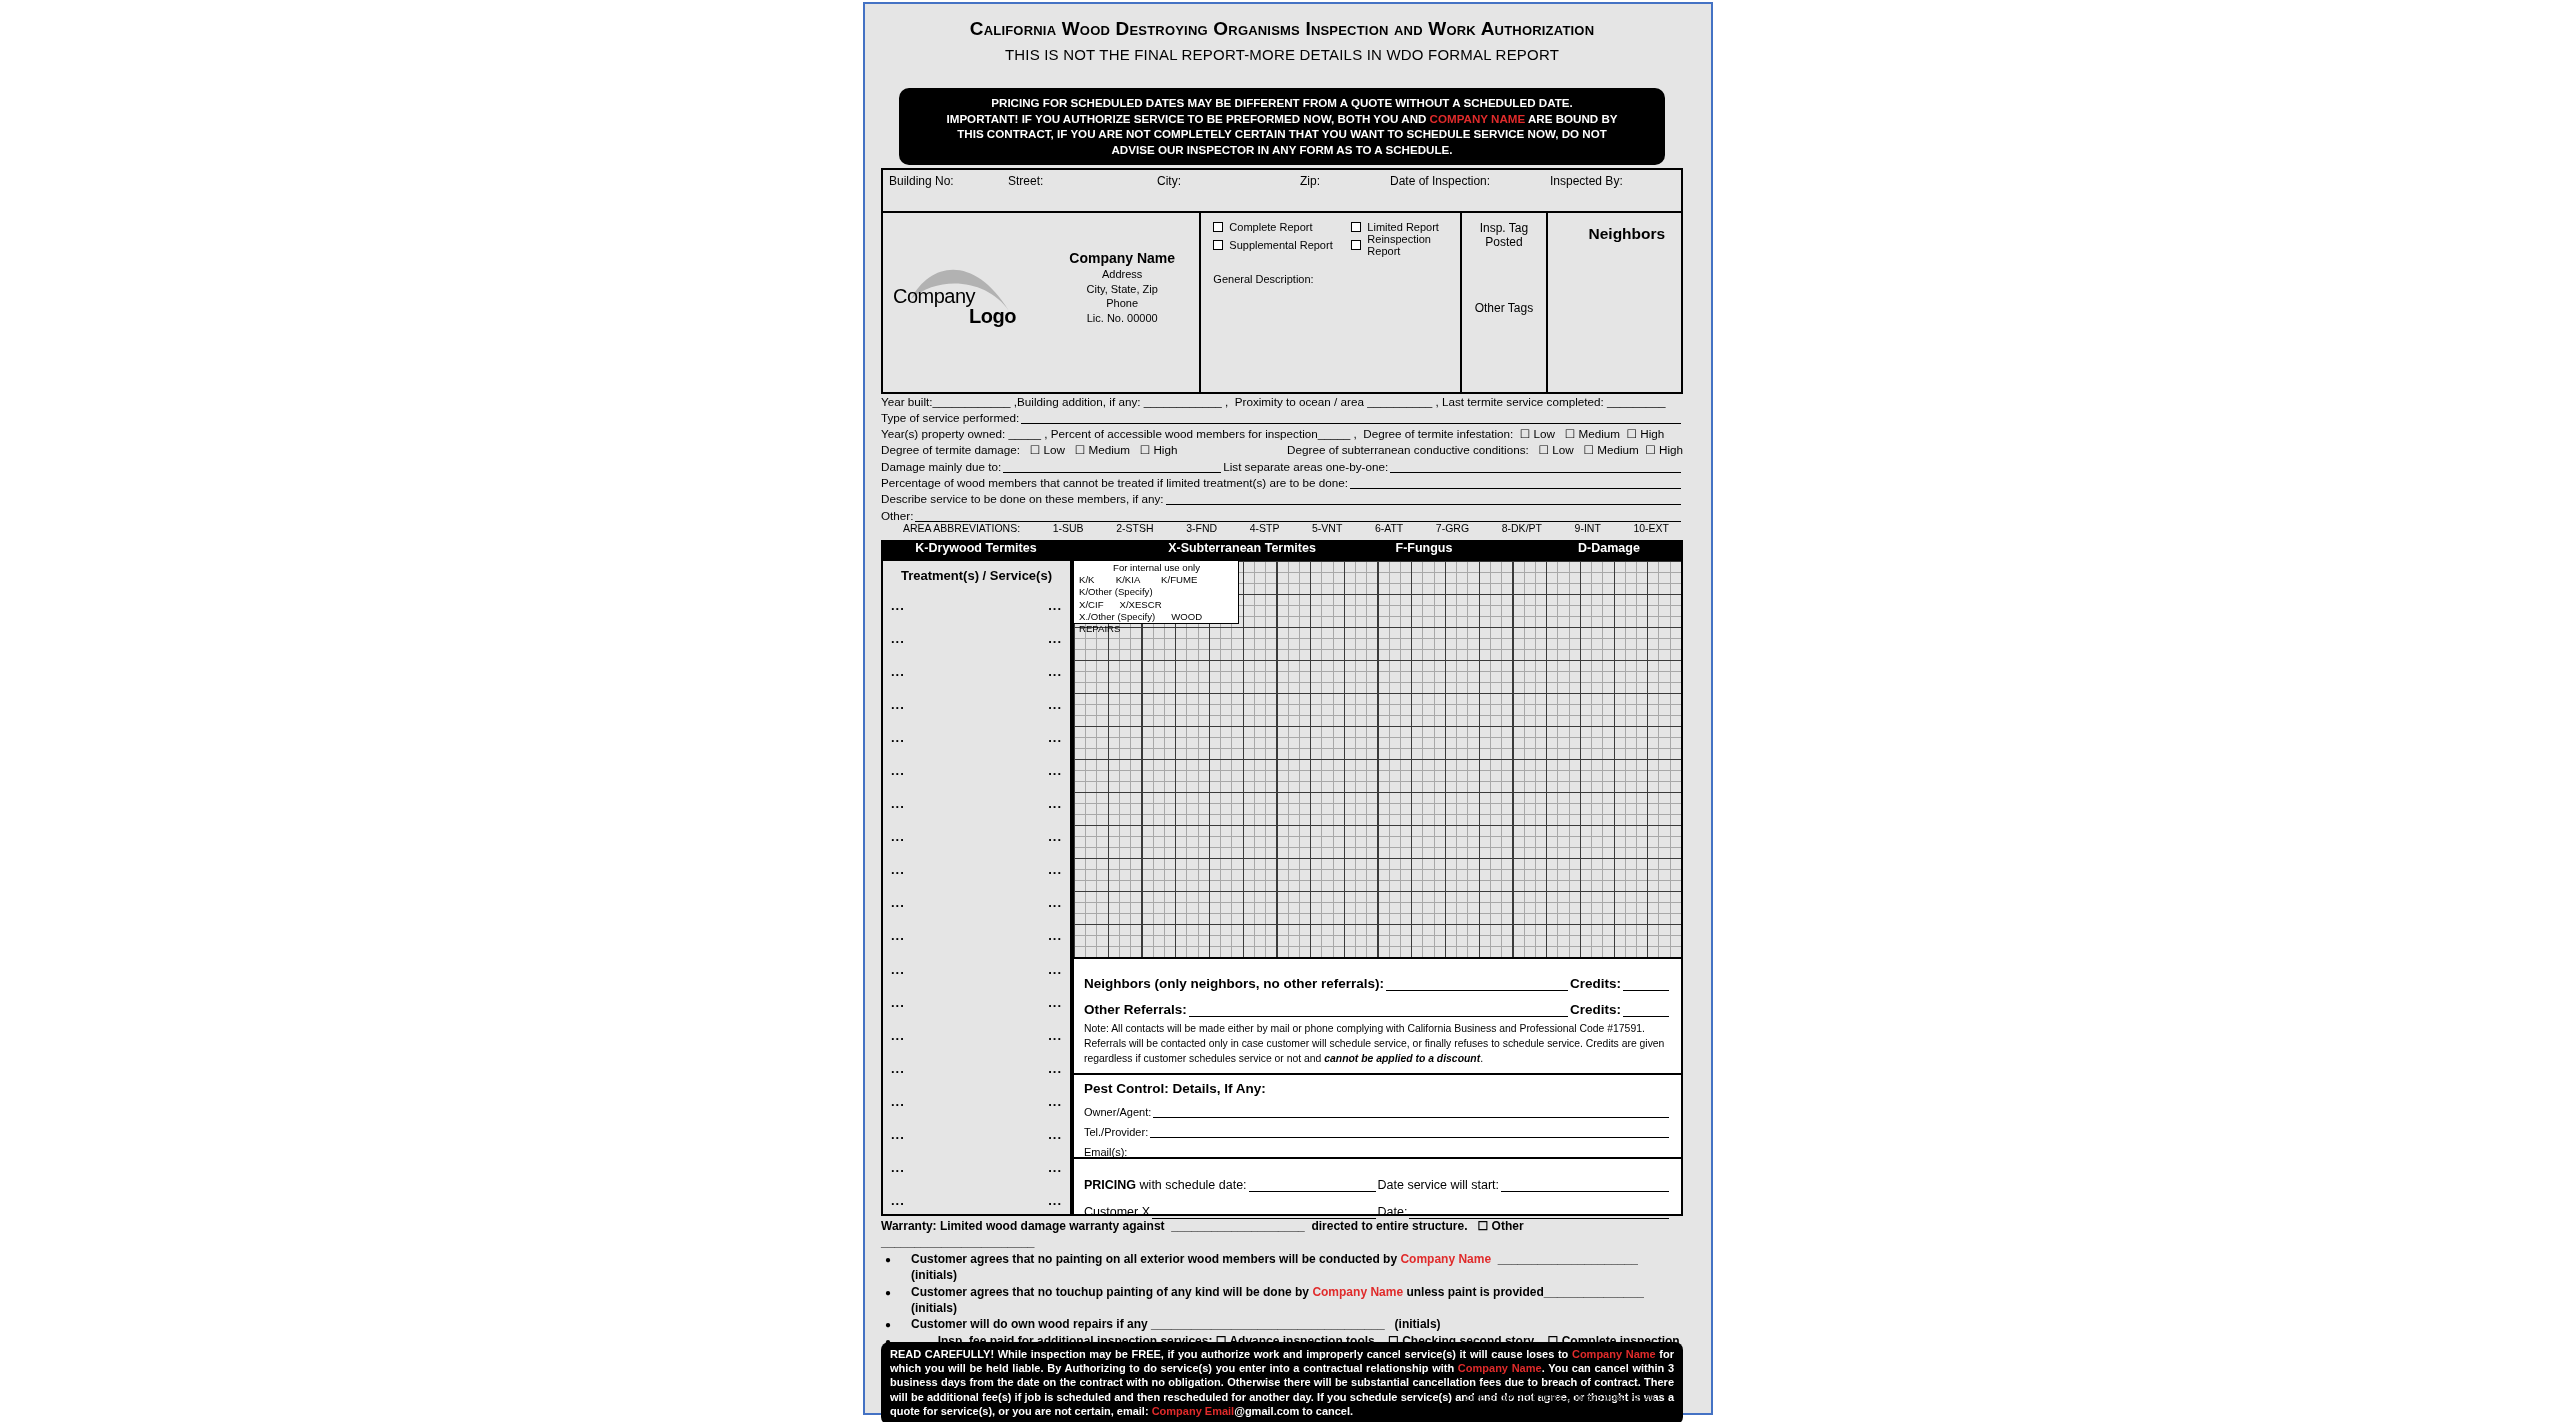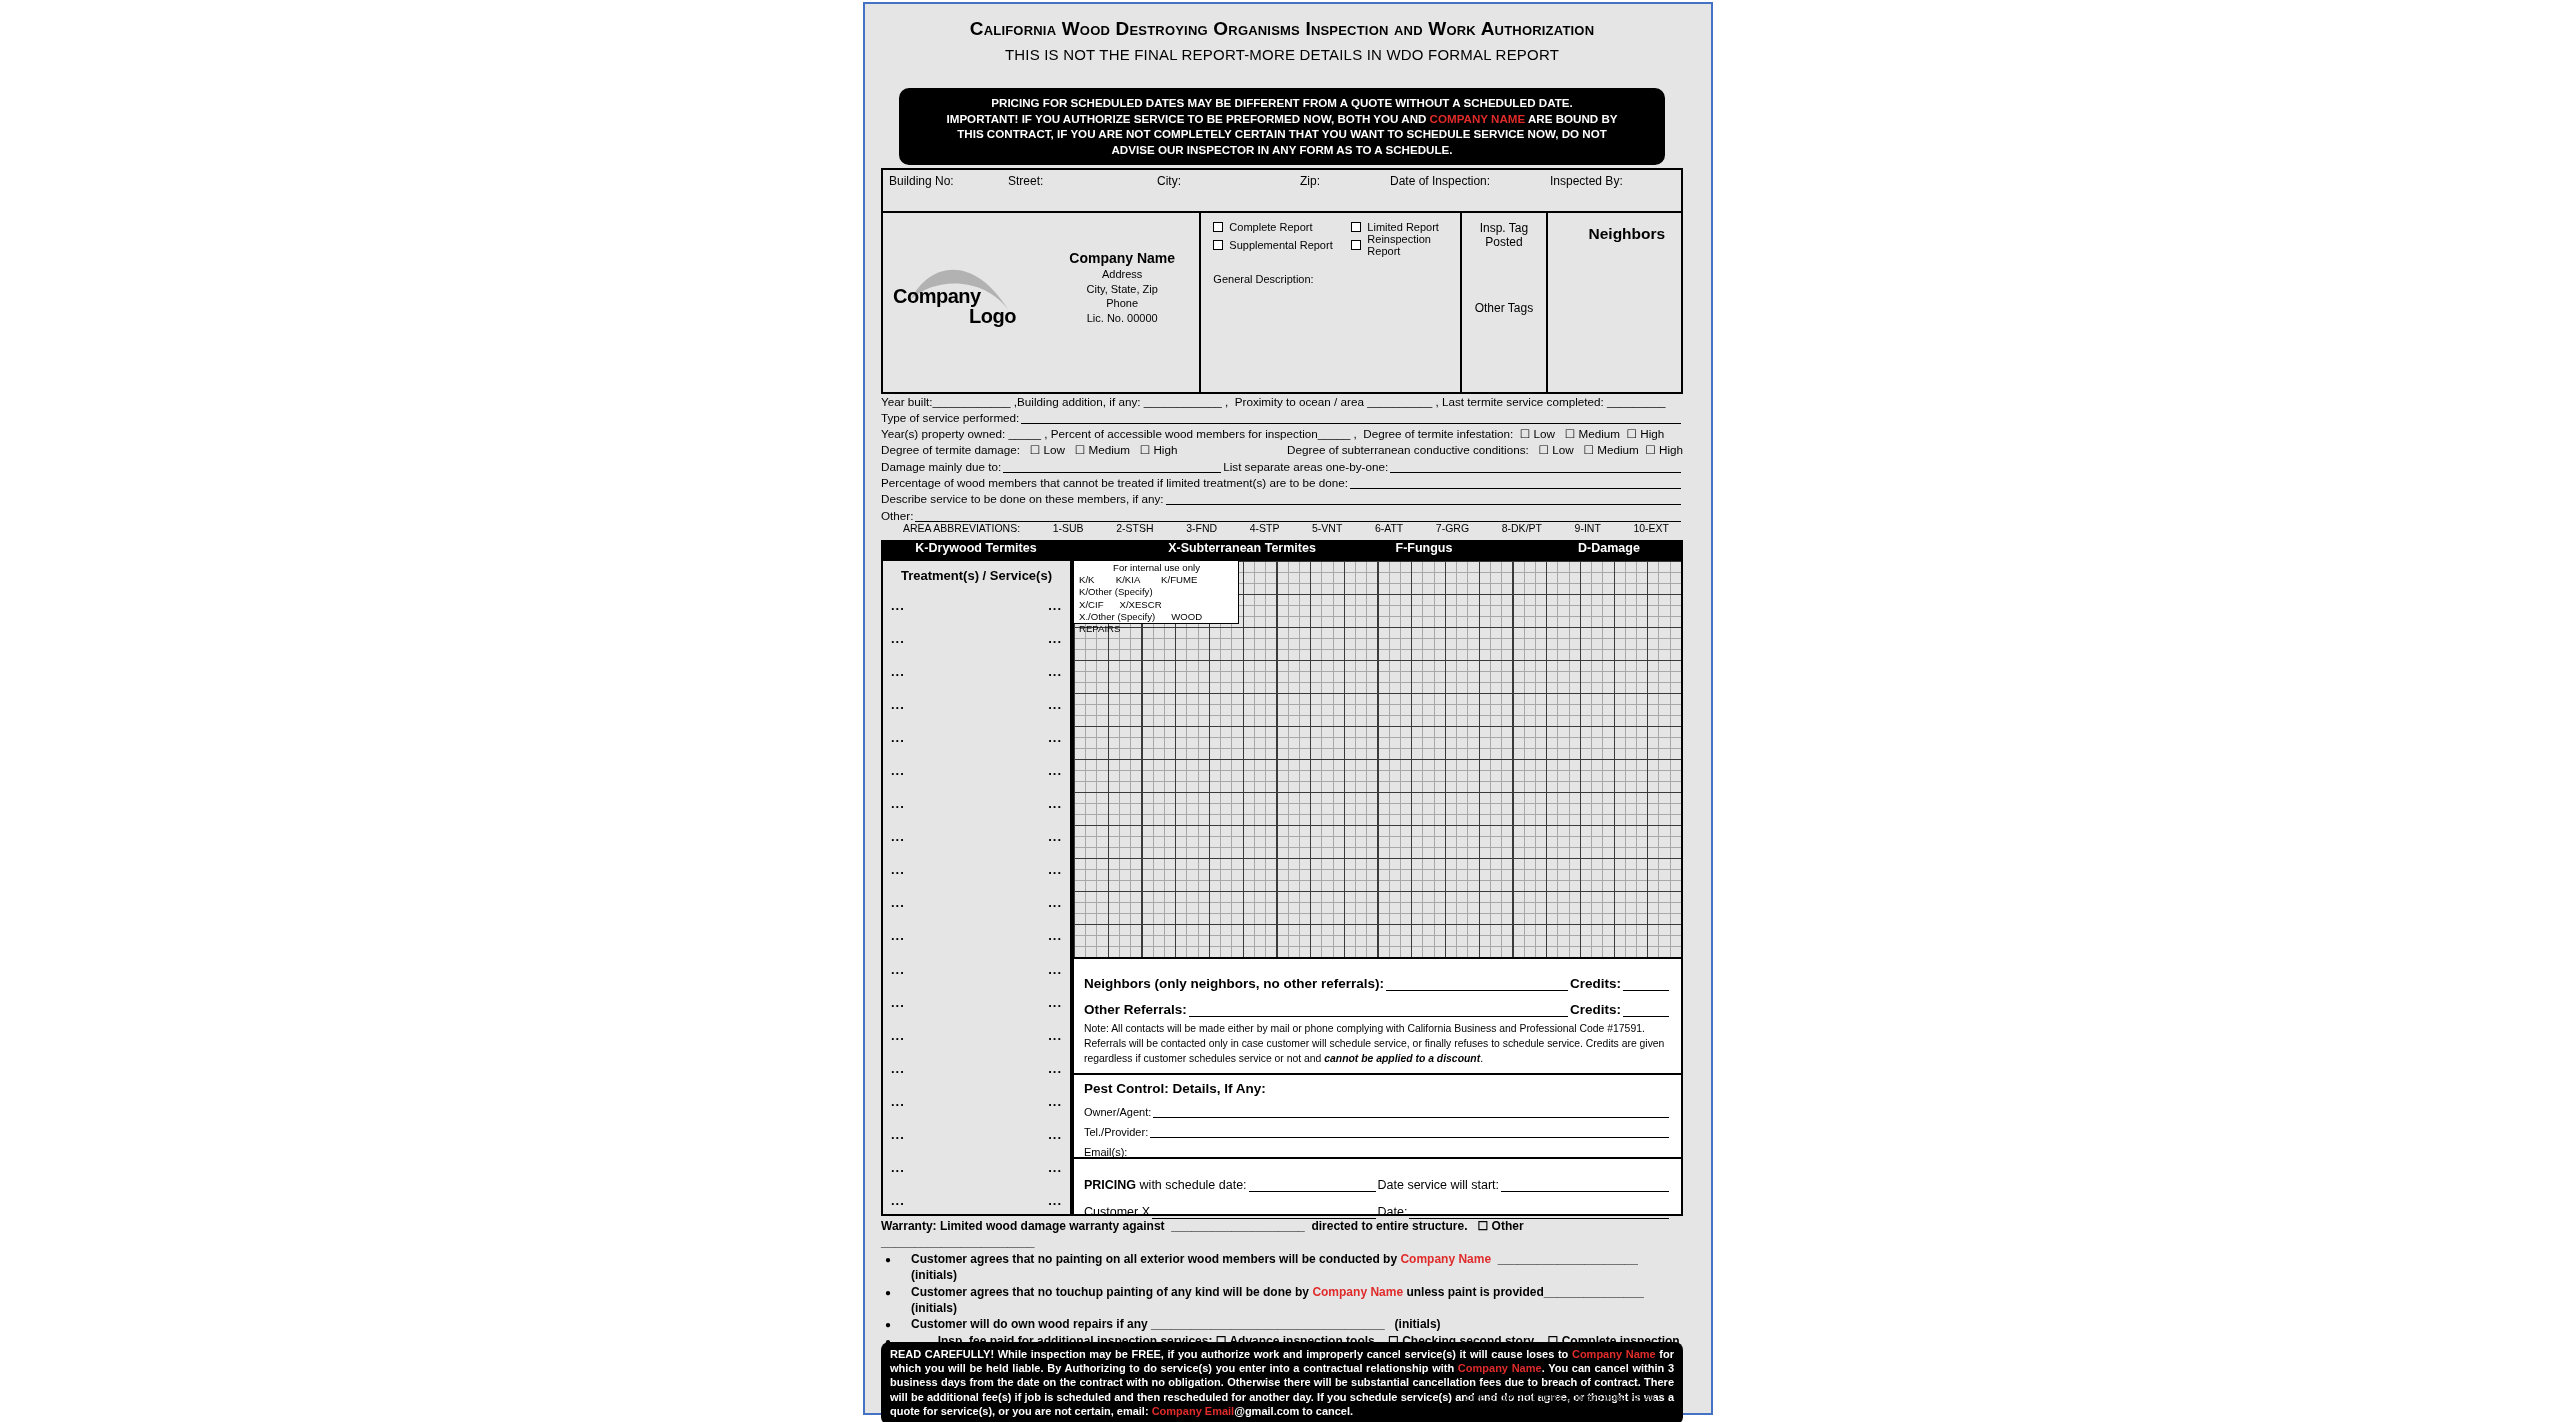--- a/index.html
+++ b/index.html
@@ -30,21 +30,21 @@
 
   
   .t2 { top:207px; left:0; width:802px; height:183px; border:2px solid #000; display:flex; }
   .t2c { height:100%; border-right:2px solid #000; position:relative; }
   .c1 { width:320px; display:flex; }
   .c2 { width:262px; padding:8px 8px 0 12px; }
   .c3 { width:86px; text-align:center; font-size:12px; padding-top:8px; }
   .c4 { width:134px; border-right:none; text-align:center; }
   .logo { position:relative; width:150px; height:100px; margin:40px 0 0 10px; flex:none; }
   .logo svg { position:absolute; left:12px; top:0; }
-  .logo-t1 { position:absolute; left:0px; top:32px; font-weight:bold; font-size:20px; letter-spacing:-.5px; }
+  .logo-t1 { position:absolute; left:0px; top:32px; font-weight:normal; font-size:20px; letter-spacing:-.5px; }
   .logo-t2 { position:absolute; left:76px; top:52px; font-weight:bold; font-size:20px; letter-spacing:-.5px; }
   .cinfo { text-align:center; margin:36px 0 0 2px; font-size:11px; line-height:14.5px; flex:1; }
   .cname { font-weight:bold; font-size:14px; line-height:18px; }
   .cbgrid { display:grid; grid-template-columns:138px 1fr; font-size:11px; }
   .cbitem { display:flex; align-items:center; }
   .cb { width:10px; height:10px; border:1.5px solid #000; display:inline-block; margin-right:6px; flex:none; background:#fff; }
   .gdesc { margin-top:16px; font-size:11px; }
   .tag-other { margin-top:52px; }
   .c4 .nbig { font-weight:bold; font-size:15.5px; margin-top:12px;padding-left:25px; }
 

